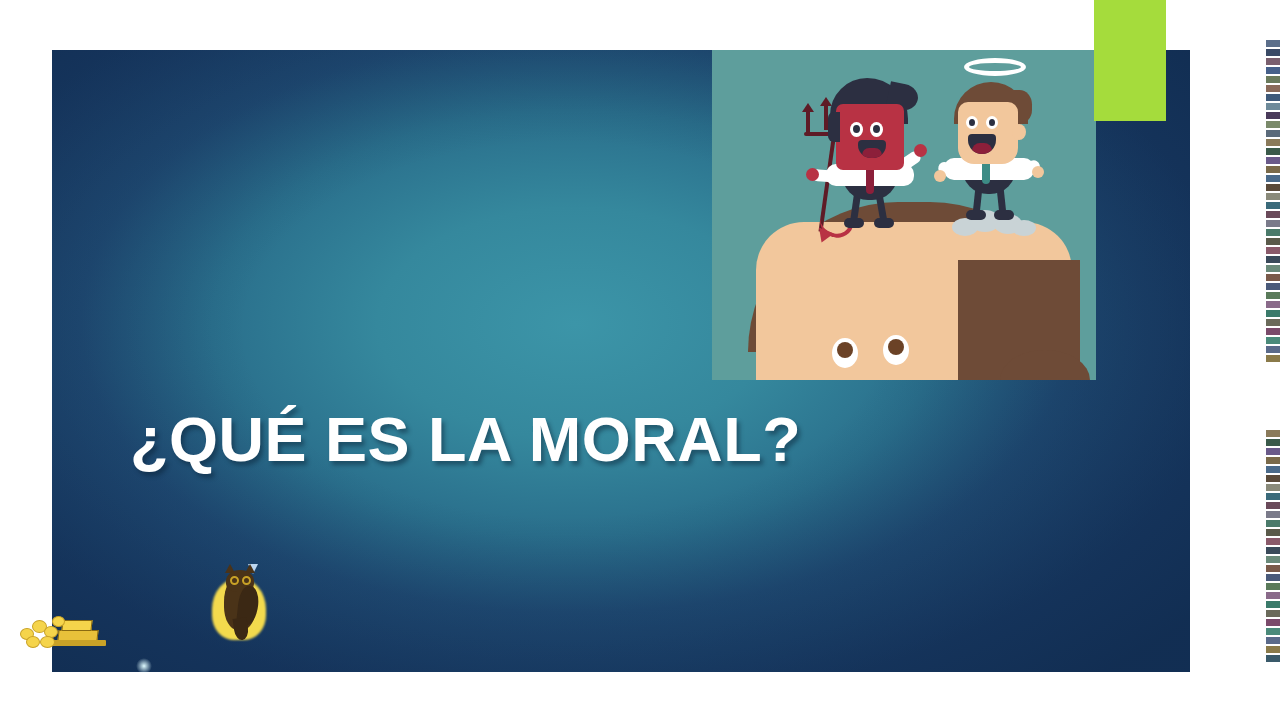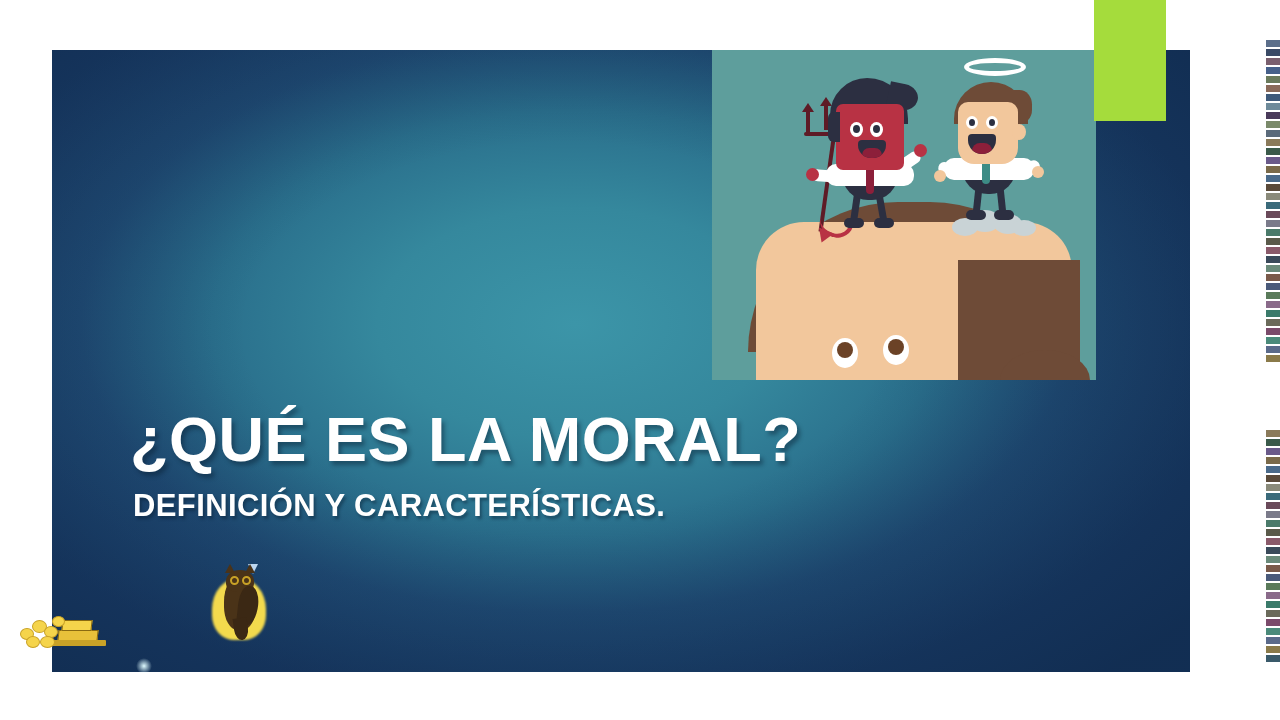--- a/index.html
+++ b/index.html
@@ -480,21 +480,20 @@
             <i></i>
           </div>
         <div class="amouth">
             <span></span>
           </div>
       </div>
     </div>
 
     <div class="title-block">
       <div class="main-title">¿QUÉ ES LA MORAL?</div>
-      <div class="sub-title">DEFINICIÓN Y CARACTERÍSTICAS.</div>
     </div>
   </div>
 
   <div class="logo">
     <div class="owl-wrap">
       <div class="sparkle"></div>
       <div class="glow"></div>
       <div class="owl-tuft owl-tuft-l"></div>
       <div class="owl-tuft owl-tuft-r"></div>
       <div class="owl-body"></div>

